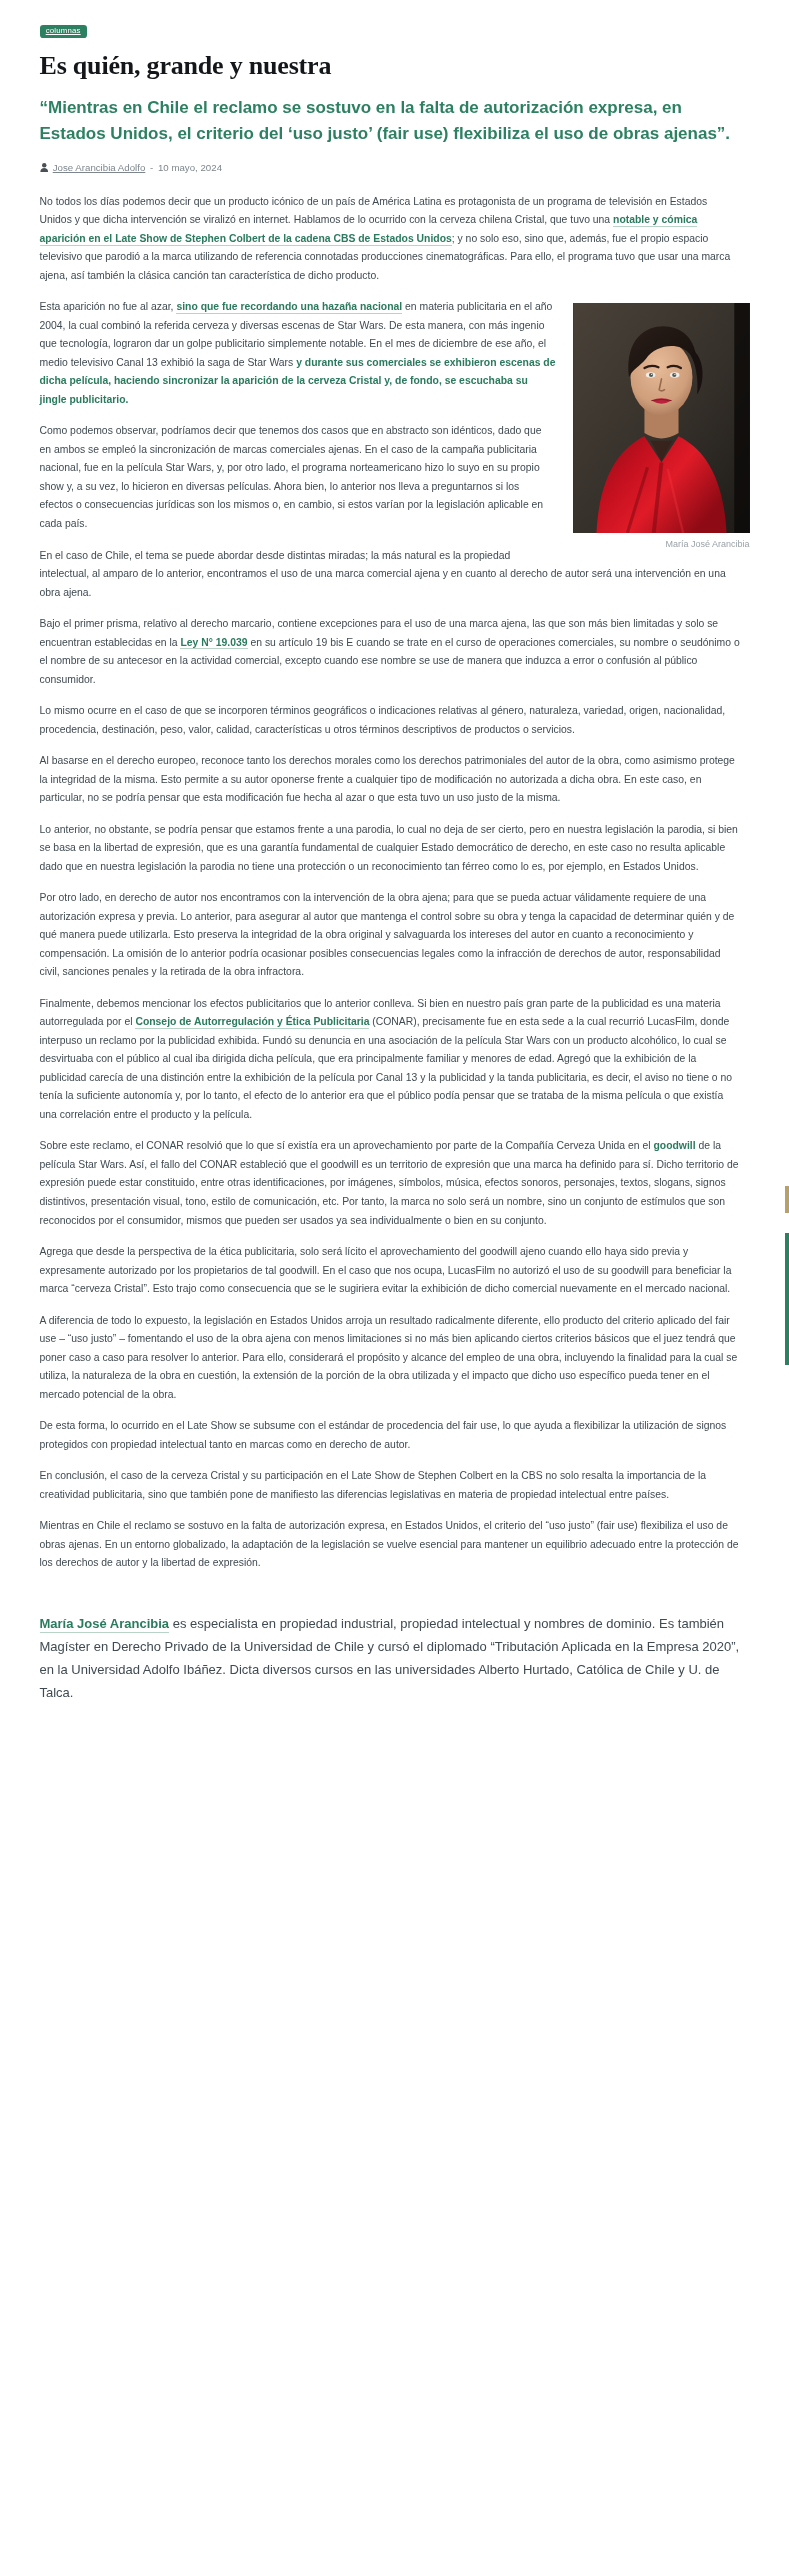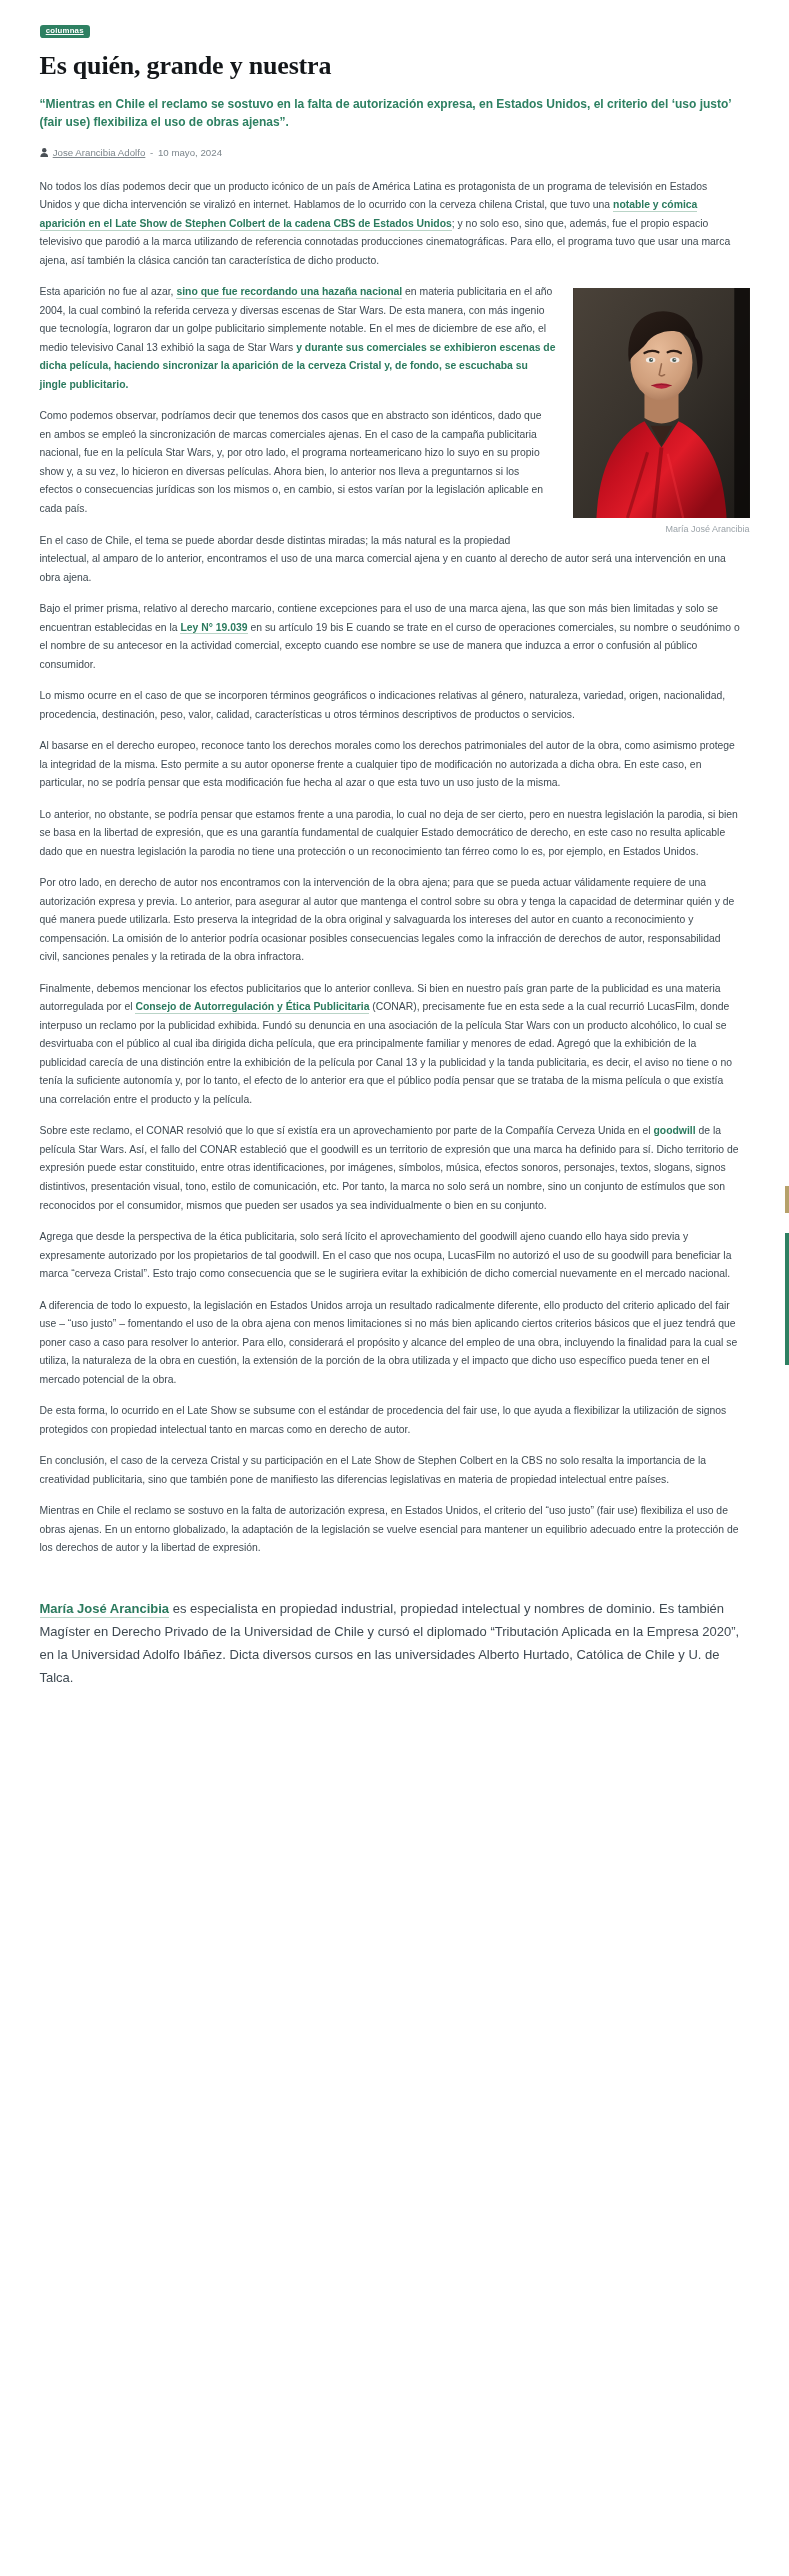--- a/index.html
+++ b/index.html
@@ -32,21 +32,21 @@
     margin:0 auto;
     padding:14px 17px 31px 17px;
   }
 
   
   .badge{
     display:inline-block;
     background:var(--green);
     color:#fff;
     font-size:7.8px;
-    font-weight:bold;
+    font-weight:normal;
     letter-spacing:0.2px;
     padding:2.3px 6.2px 3.1px 6.2px;
     border-radius:3.1px;
     margin:11px 0 0 0;
     line-height:1;
   }
 
   
   h1.title{
     font-family:"Liberation Serif", serif;
@@ -54,21 +54,21 @@
     line-height:1.18;
     font-weight:bold;
     color:#14171a;
     margin:12.4px 0 14px 0;
     letter-spacing:-0.2px;
   }
 
   
   .subtitle{
     color:var(--green);
-    font-size:12px;
+    font-size:17px;
     font-weight:bold;
     line-height:1.5;
     margin:0 0 15.5px 0;
     max-width:721px;
   }
 
   
   .byline{
     display:flex;
     align-items:center;

